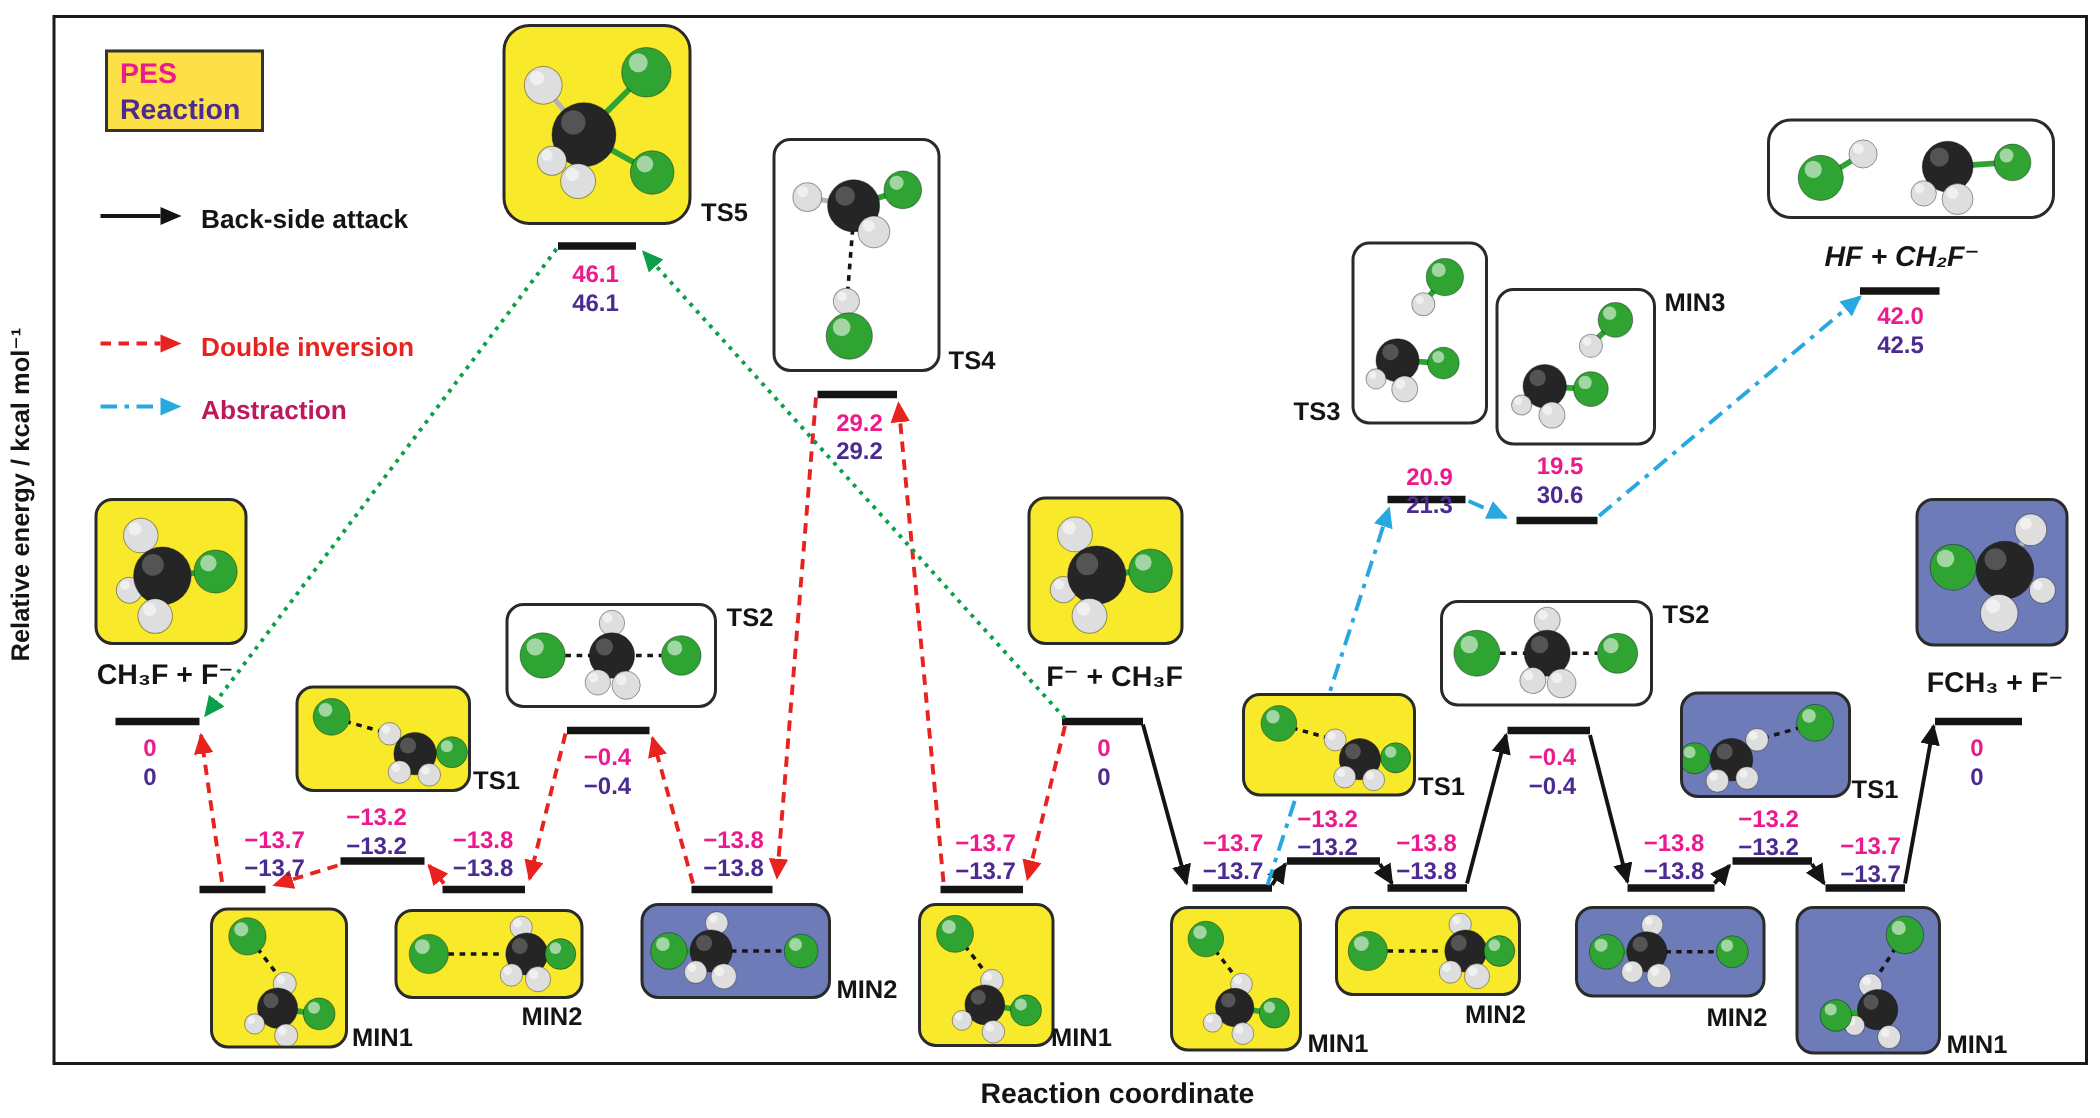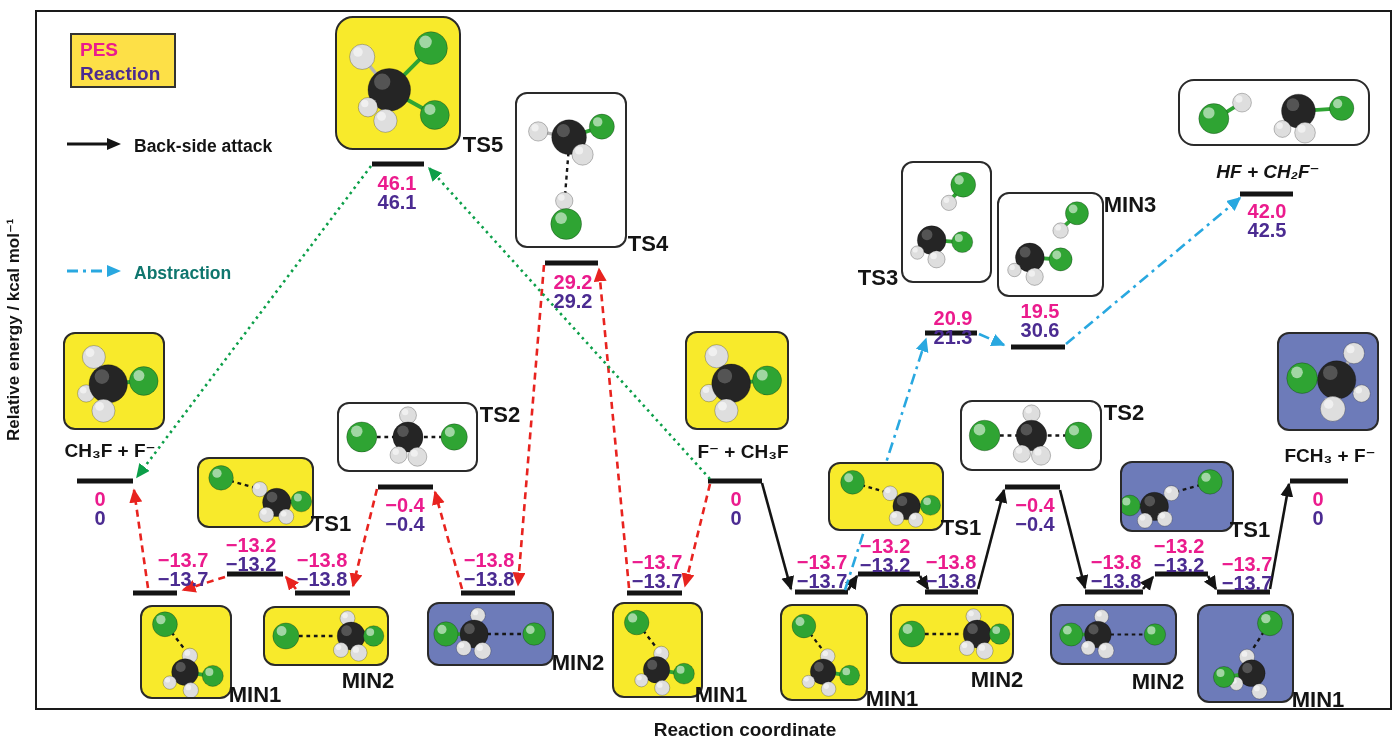--- a/index.html
+++ b/index.html
@@ -7,26 +7,26 @@
        font-family:"Liberation Sans","DejaVu Sans",sans-serif;overflow:hidden;}
   #frame{position:absolute;left:35px;top:10px;width:1357px;height:700px;
          border:2px solid #1a1a1a;background:#fff;box-sizing:border-box;}
   #overlay{position:absolute;left:0;top:0;width:1400px;height:745px;pointer-events:none;}
   .molbox{position:absolute;border:2px solid #2a2a2a;border-radius:12px;box-sizing:border-box;overflow:hidden;}
   .molbox svg{display:block;width:100%;height:100%;}
   .yellow{background:#f8ea2b;}
   .slate{background:#6d7bb9;}
   .white{background:#ffffff;}
   .elabel{position:absolute;transform:translateX(-50%);text-align:center;
-          font-weight:bold;font-size:20px;line-height:19px;white-space:nowrap;}
+          font-weight:bold;font-size:16px;line-height:19px;white-space:nowrap;}
   .elabel .pes{color:#eb1b8d;}
   .elabel .acc{color:#4b2b91;}
   .sp-title{position:absolute;transform:translateX(-50%);font-weight:bold;font-size:19px;
             color:#141414;white-space:nowrap;}
-  .st-label{position:absolute;transform:translateX(-50%);font-weight:bold;font-size:22px;
+  .st-label{position:absolute;transform:translateX(-50%);font-weight:bold;font-size:17px;
             color:#141414;white-space:nowrap;}
   #legendbox{position:absolute;left:70px;top:33px;width:106px;height:55px;border:2px solid #333;
              background:#fde047;box-sizing:border-box;padding:3px 0 0 8px;}
   #legendbox .pes-t{color:#eb1b8d;font-weight:bold;font-size:19px;line-height:24px;}
   #legendbox .acc-t{color:#4b2b91;font-weight:bold;font-size:19px;line-height:24px;}
   .lgrow{position:absolute;left:66px;height:20px;display:flex;align-items:flex-start;gap:12px;}
   .lgrow .lgtext{font-weight:bold;font-size:17.5px;white-space:nowrap;}
   #ylab{position:absolute;left:4px;top:160px;height:340px;writing-mode:vertical-rl;
         transform:rotate(180deg);text-align:center;font-weight:bold;font-size:17px;color:#141414;}
   #xlab{position:absolute;left:745px;top:719px;transform:translateX(-50%);
@@ -101,26 +101,33 @@
     <div class="pes-t">PES</div>
     <div class="acc-t">Reaction</div>
   </div>
   <div class="lgrow" style="top:136px;">
     <span class="lgarrow"><svg width="56" height="16" viewBox="0 0 56 16">
           <line x1="1" y1="8" x2="41" y2="8" stroke="#141414" stroke-width="2.8"></line>
           <path d="M41,2 L55,8 L41,14 Z" fill="#141414"></path>
         </svg></span>
     <span class="lgtext" style="color:#141414">Back-side attack</span>
   </div>
+  <div class="lgrow" style="top:221px;">
+    <span class="lgarrow"><svg width="56" height="16" viewBox="0 0 56 16">
+          <line x1="1" y1="8" x2="41" y2="8" stroke="#e8231f" stroke-width="2.8" stroke-dasharray="7,5"></line>
+          <path d="M41,2 L55,8 L41,14 Z" fill="#e8231f"></path>
+        </svg></span>
+    <span class="lgtext" style="color:#e8231f">Double inversion</span>
+  </div>
   <div class="lgrow" style="top:263px;">
     <span class="lgarrow"><svg width="56" height="16" viewBox="0 0 56 16">
           <line x1="1" y1="8" x2="41" y2="8" stroke="#29a8e0" stroke-width="2.8" stroke-dasharray="11,5,3,5"></line>
           <path d="M41,2 L55,8 L41,14 Z" fill="#29a8e0"></path>
         </svg></span>
-    <span class="lgtext" style="color:#0f766e">Abstraction</span>
+    <span class="lgtext" style="color:#be185d">Abstraction</span>
   </div>
 
   <div class="molbox yellow" style="left:63px;top:332px;width:102px;height:98px;">
       <svg viewBox="0 0 102 98" preserveAspectRatio="xMidYMid meet">
         <line x1="45" y1="52" x2="30" y2="24" stroke="#b5b5b5" stroke-width="3.5"></line>
         <line x1="45" y1="52" x2="22" y2="62" stroke="#b5b5b5" stroke-width="3.5"></line>
         <line x1="45" y1="52" x2="40" y2="80" stroke="#b5b5b5" stroke-width="3.5"></line>
         <line x1="45" y1="52" x2="80" y2="49" stroke="#2fa433" stroke-width="4"></line>
         <circle cx="30" cy="24" r="12" fill="#dedede" stroke="rgba(0,0,0,0.38)" stroke-width="0.7"></circle>
         <circle cx="26.0" cy="19.4" r="4.6" fill="#fff" opacity="0.55"></circle>

